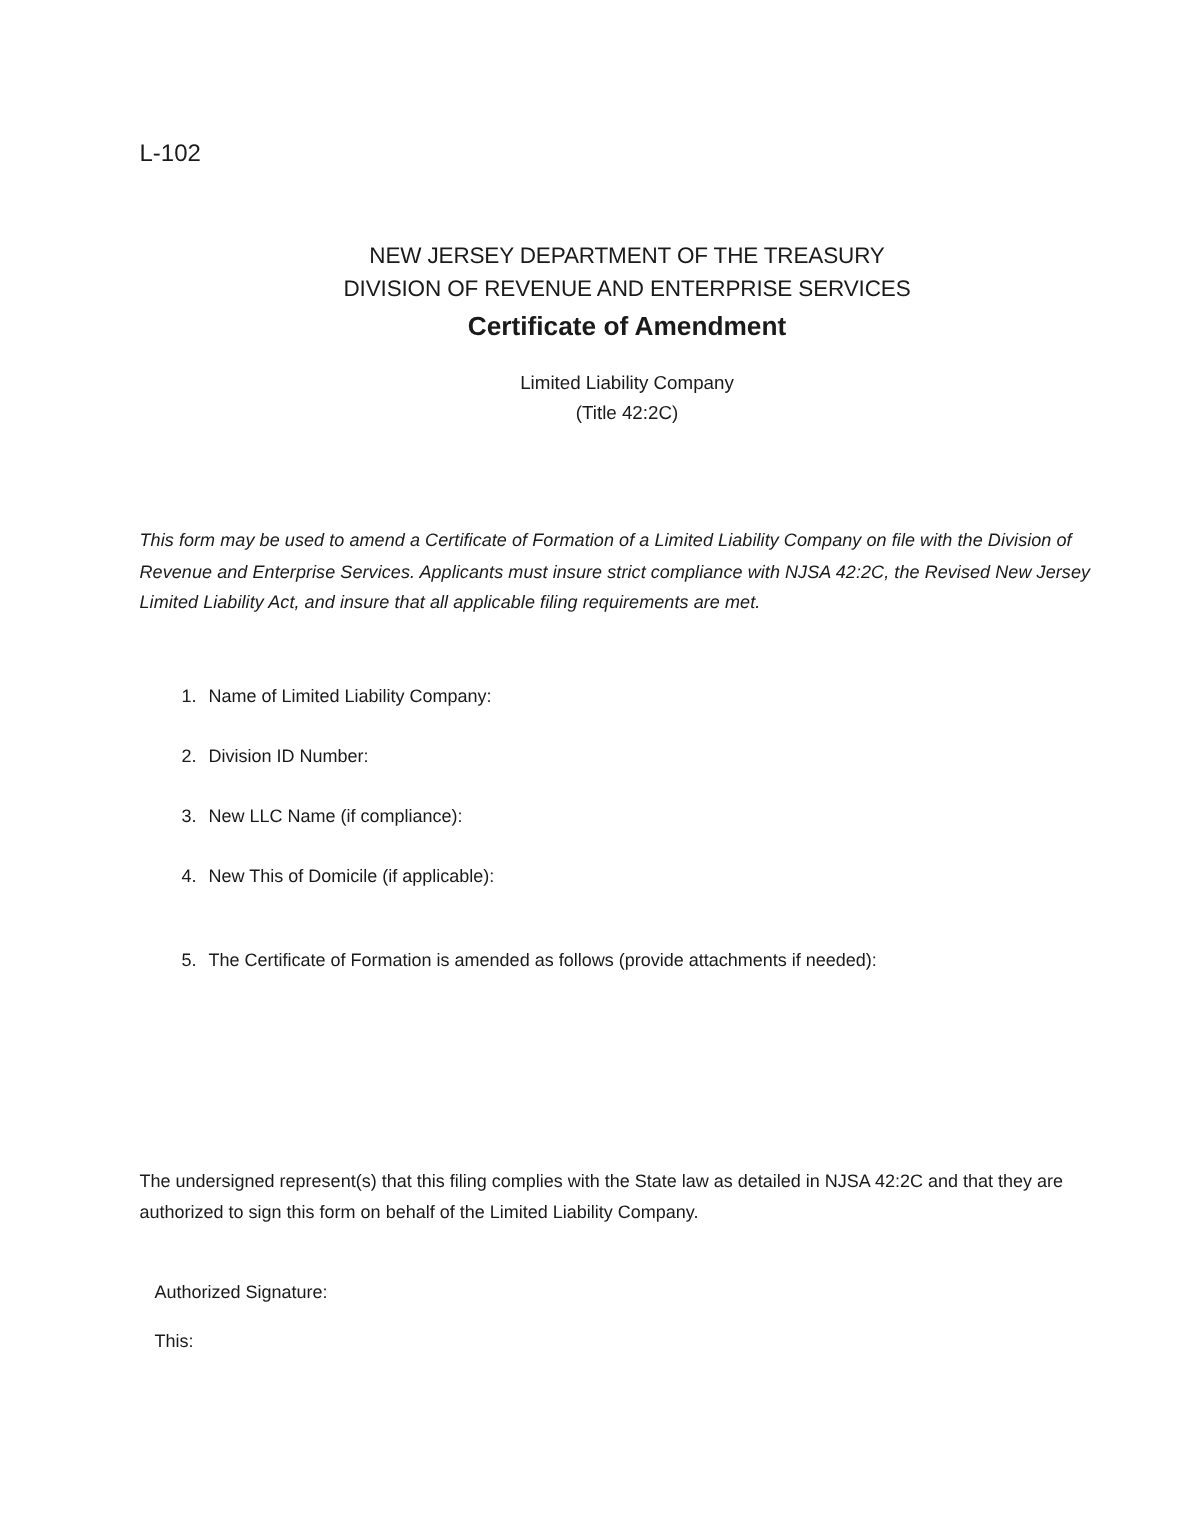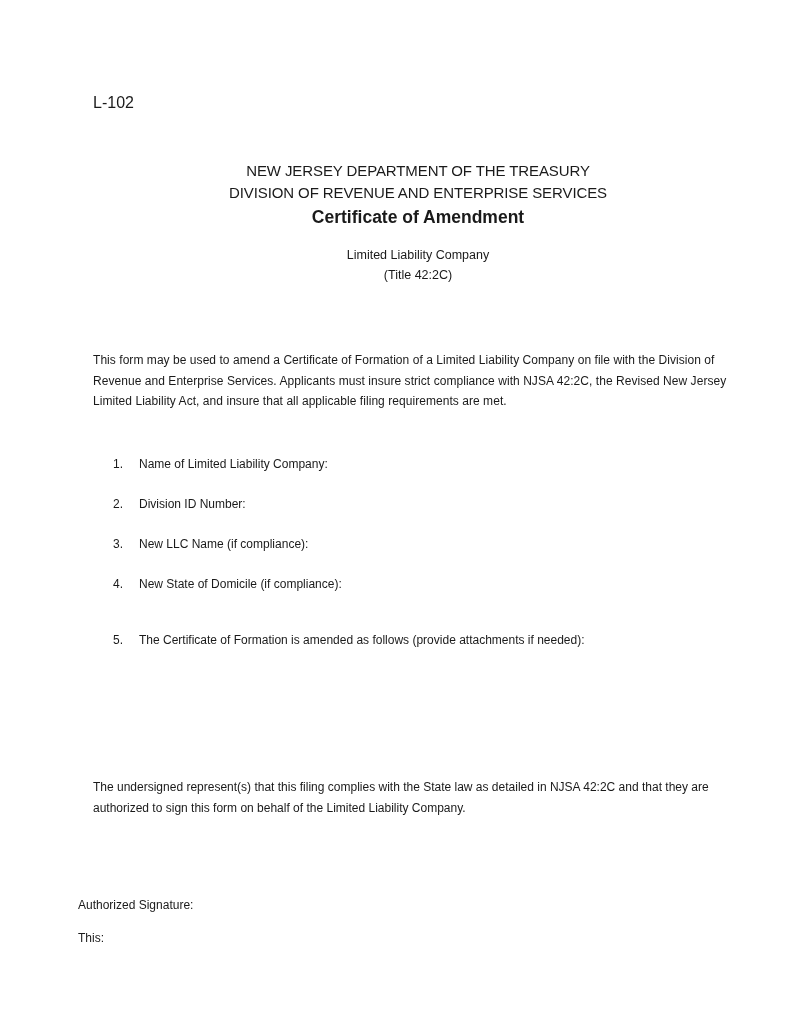--- a/index.html
+++ b/index.html
@@ -39,42 +39,44 @@
       left: 0; width: 836px; top: 245px;
       text-align: center;
       font-size: 12.5px;
       line-height: 20px;
     }
     .intro {
       left: 93px; width: 660px; top: 350px;
       font-size: 12px;
       line-height: 20.5px;
       letter-spacing: 0.05px;
+      font-style: italic;
     }
     .items {
       left: 113px; top: 457px;
       font-size: 12px;
     }
     .item {
       position: absolute;
       left: 0;
       white-space: nowrap;
+      text-align: center;
     }
     .item .num {
       display: inline-block;
       width: 26px;
     }
     .attest {
       left: 93px; width: 670px; top: 767px;
       font-size: 12px;
       line-height: 21px;
       margin-top: 10px;
     }
     .sig-label {
-      left: 78px; font-size: 12px; margin-top: 44px;
+      left: 103px; font-size: 12px;
     }
   </style>
 </head>
 <body>
 
 <div class="abs form-id">L-102</div>
 
 <div class="abs header">
   <div class="agency">NEW JERSEY DEPARTMENT OF THE TREASURY</div>
   <div class="agency">DIVISION OF REVENUE AND ENTERPRISE SERVICES</div>
@@ -92,21 +94,21 @@
   <div class="item" style="top:0px">
     <span class="num">1.</span><span>Name of Limited Liability Company:</span>
   </div>
   <div class="item" style="top:40px">
     <span class="num">2.</span><span>Division ID Number:</span>
   </div>
   <div class="item" style="top:80px">
     <span class="num">3.</span><span>New LLC Name (if compliance):</span>
   </div>
   <div class="item" style="top:120px">
-    <span class="num">4.</span><span>New State of Domicile (if compliance):</span>
+    <span class="num">4.</span><span>New This of Domicile (if applicable):</span>
   </div>
   <div class="item" style="top:176px">
     <span class="num">5.</span><span>The Certificate of Formation is amended as follows (provide attachments if needed):</span>
   </div>
 </div>
 
 <div class="abs attest">The undersigned represent(s) that this filing complies with the State law as detailed in NJSA 42:2C and that they are authorized to sign this form on behalf of the Limited Liability Company.</div>
 
 <div class="abs sig-label" style="top:854px">Authorized Signature:</div>
 <div class="abs sig-label" style="top:887px">This:</div>

